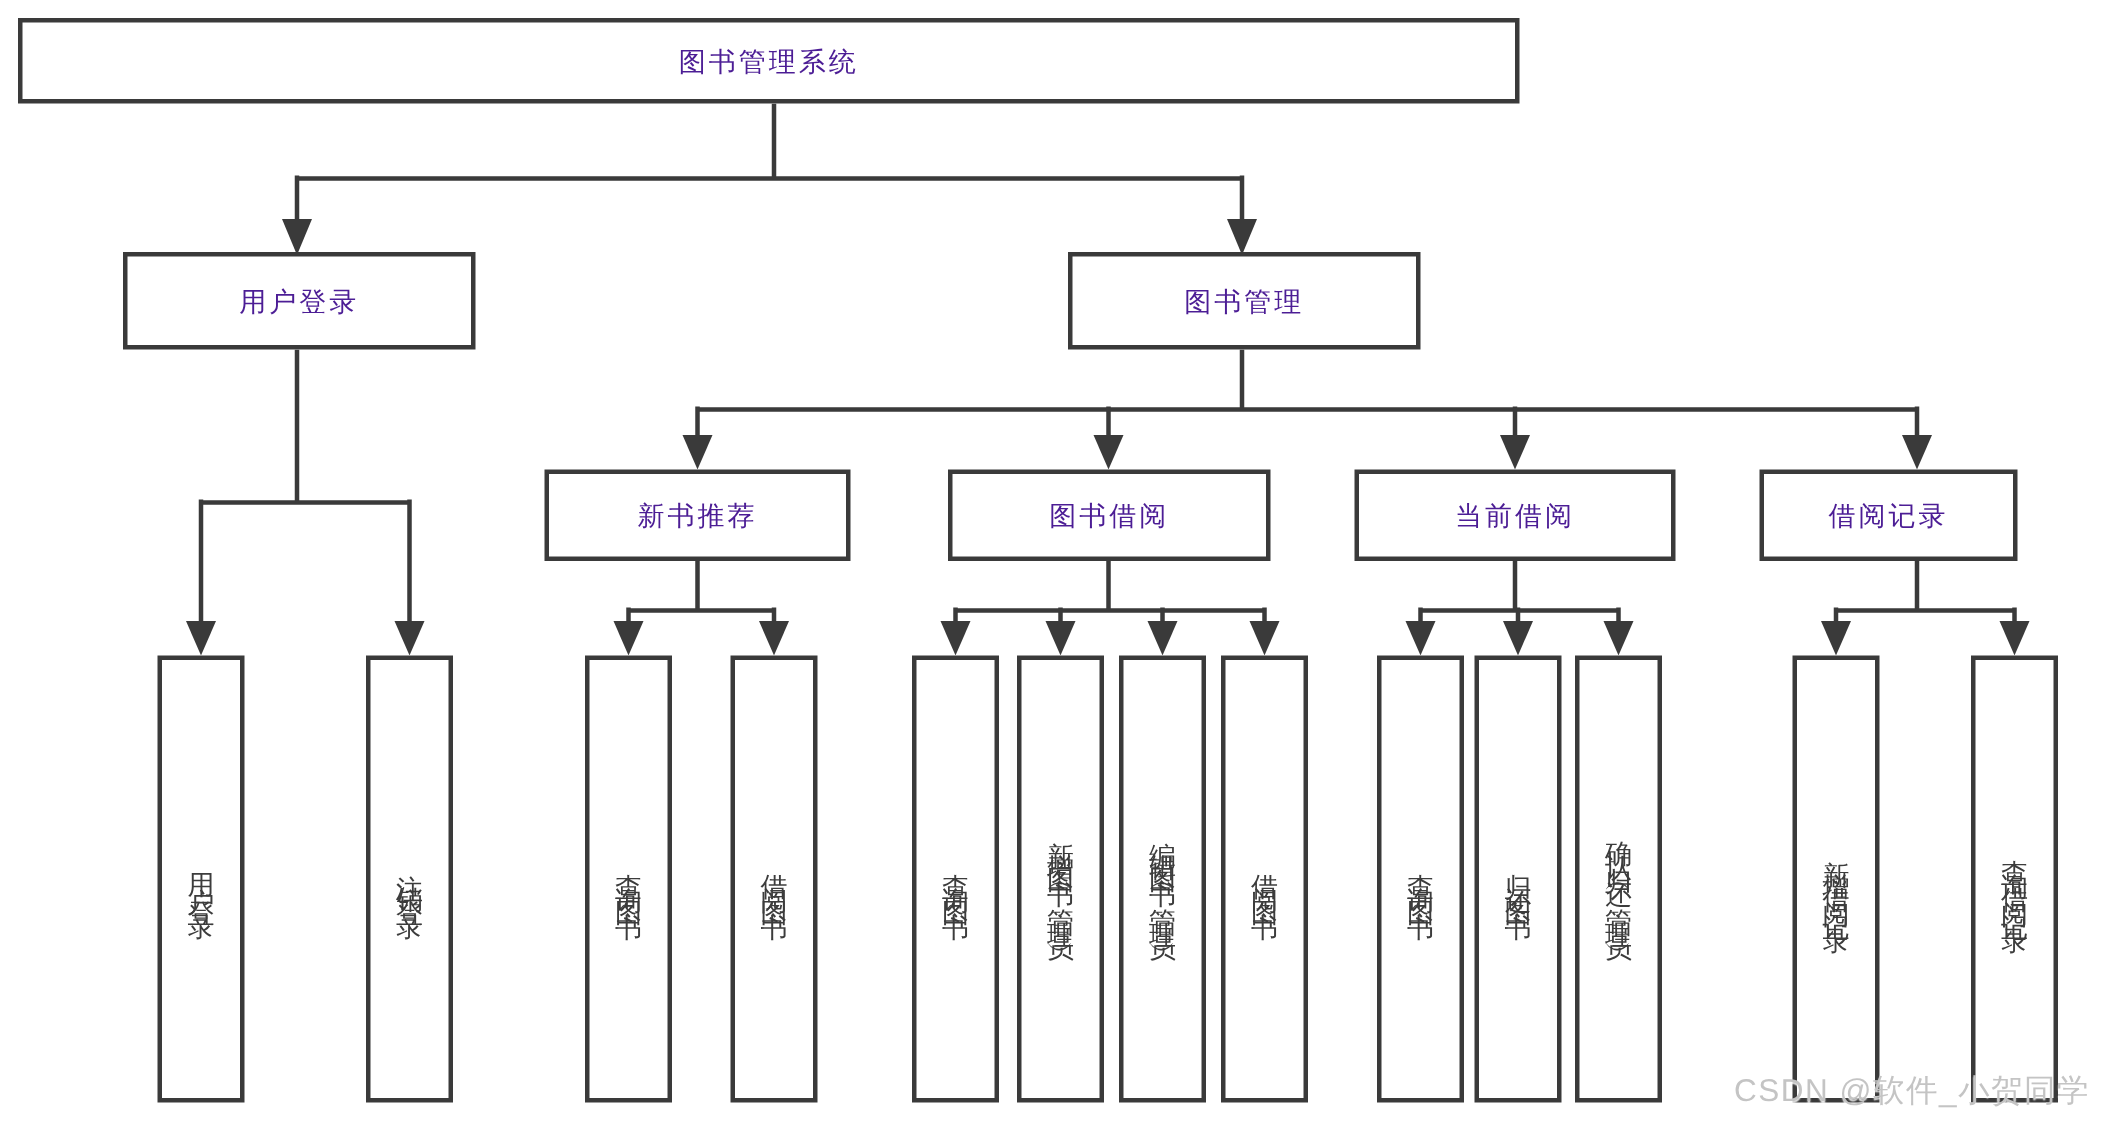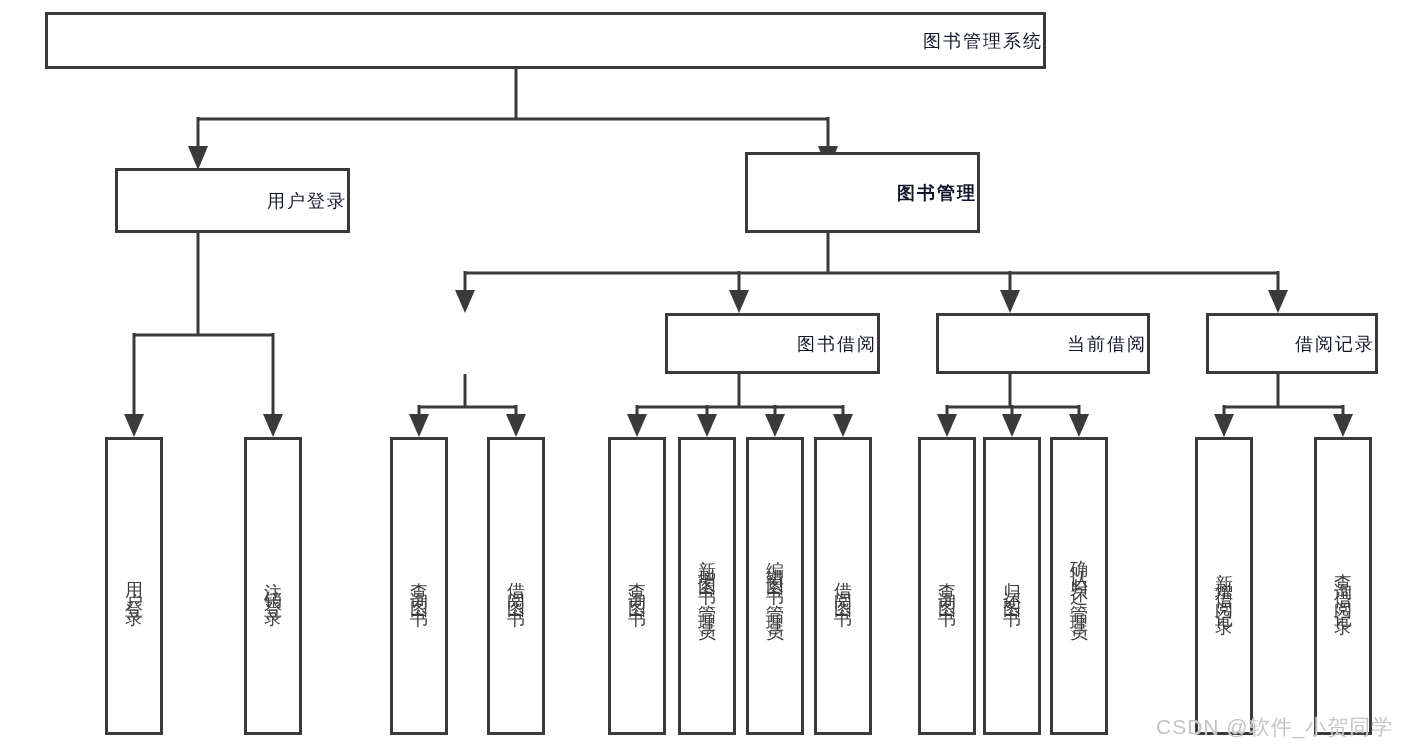--- a/index.html
+++ b/index.html
@@ -3,42 +3,42 @@
 <meta charset="utf-8">
 <style>
   html,body{margin:0;padding:0;background:#ffffff;}
   .stage{
     position:relative;width:1405px;height:747px;background:#ffffff;
     font-family:"Liberation Sans",sans-serif;overflow:hidden;
   }
   svg.connectors{position:absolute;left:0;top:0;z-index:1;}
   .hbox{
     position:absolute;box-sizing:border-box;border:3px solid #3a3a3a;background:#ffffff;
-    display:flex;align-items:center;justify-content:flex-end;z-index:2;
-    font-size:18px;color:#0f172a;letter-spacing:2px;white-space:nowrap;margin-left:33px;
+    display:flex;align-items:center;justify-content:center;z-index:2;
+    font-size:18px;color:#4c1d95;letter-spacing:2px;white-space:nowrap;
   }
   .vbox{
     position:absolute;box-sizing:border-box;border:3px solid #3a3a3a;background:#ffffff;
     display:flex;align-items:center;justify-content:center;z-index:2;
     width:58px;top:437px;height:298px;
   }
   .vbox .vlabel{
     writing-mode:vertical-rl;text-orientation:mixed;
     font-size:18px;letter-spacing:9px;line-height:1;color:#3c3c3c;white-space:nowrap;
   }
   .watermark{
     position:absolute;left:1156px;top:713px;z-index:3;
     font-size:21px;letter-spacing:1px;color:#c4c4c4;
     text-shadow:0 1px 1px rgba(255,255,255,0.9);
     white-space:nowrap;
   }
   
   #n-root{left:12px;top:12px;width:1001px;height:57px;}
   #n-user-login{left:82px;top:168px;width:235px;height:65px;}
-  #n-book-mgmt{left:712px;top:152px;width:235px;height:81px;font-weight:bold;}
+  #n-book-mgmt{left:712px;top:168px;width:235px;height:65px;}
   #n-new-book{left:363px;top:313px;width:204px;height:61px;}
   #n-book-borrow{left:632px;top:313px;width:215px;height:61px;}
   #n-current-borrow{left:903px;top:313px;width:214px;height:61px;}
   #n-borrow-record{left:1173px;top:313px;width:172px;height:61px;}
   #lf-user-login{left:105px;}   #lf-logout{left:244px;}
   #lf-query1{left:390px;}       #lf-borrow1{left:487px;}
   #lf-query2{left:608px;}       #lf-add-admin{left:678px;}
   #lf-edit-admin{left:746px;}   #lf-borrow2{left:814px;}
   #lf-query3{left:918px;}       #lf-return{left:983px;}
   #lf-confirm-admin{left:1050px;}
@@ -86,20 +86,23 @@
     <span>图书管理系统</span>
   </div>
 
   <div id="n-user-login" class="hbox">
     <span>用户登录</span>
   </div>
   <div id="n-book-mgmt" class="hbox">
     <span>图书管理</span>
   </div>
 
+  <div id="n-new-book" class="hbox">
+    <span>新书推荐</span>
+  </div>
   <div id="n-current-borrow" class="hbox">
     <span>当前借阅</span>
   </div>
   <div id="n-book-borrow" class="hbox">
     <span>图书借阅</span>
   </div>
   <div id="n-borrow-record" class="hbox">
     <span>借阅记录</span>
   </div>
 

